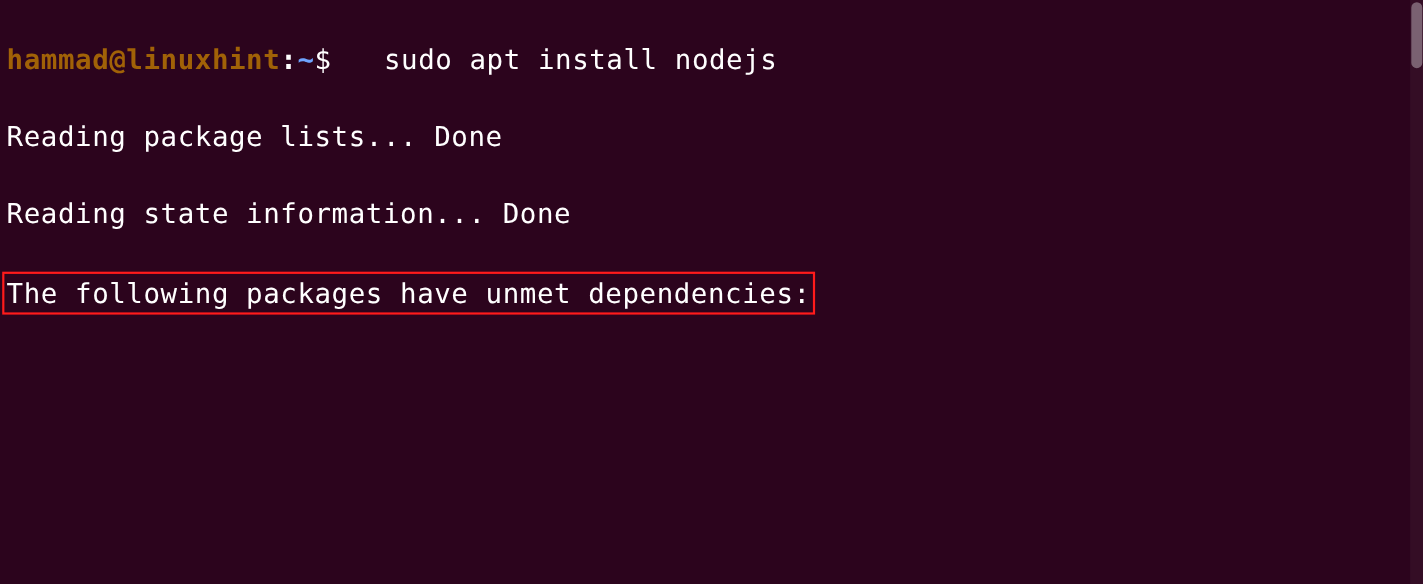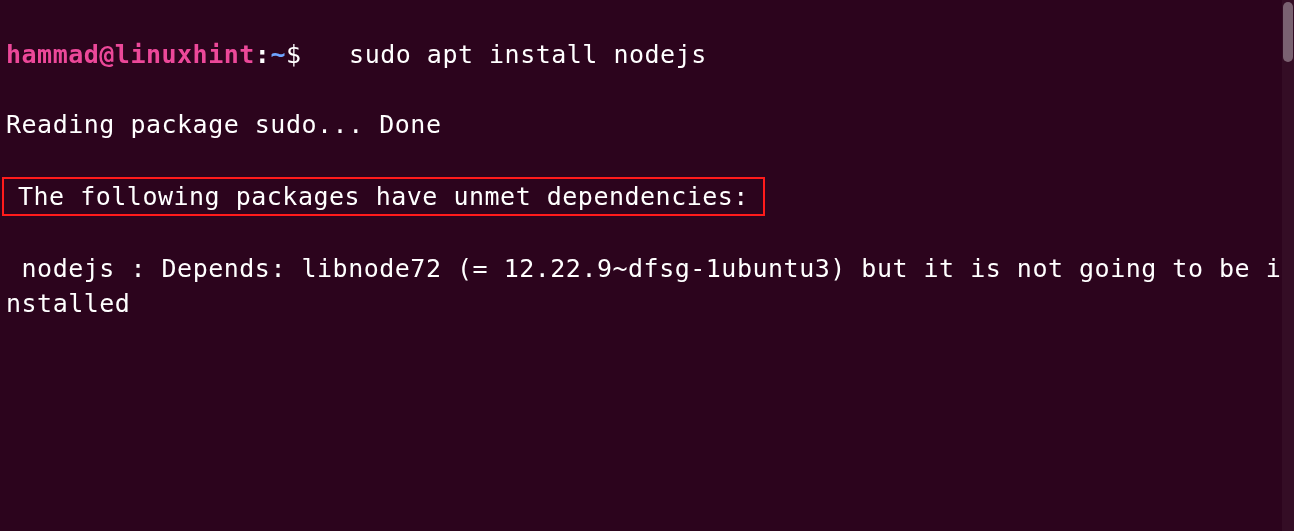--- a/index.html
+++ b/index.html
@@ -16,21 +16,21 @@
     position: relative;
     box-sizing: border-box;
     letter-spacing: 0.5px;
   }
   .terminal {
     padding: 2px 6px 0 6px;
     white-space: pre-wrap;
     word-break: break-all;
   }
   .prompt-user {
-    color: #ec4899;
+    color: #a16207;
     font-weight: bold;
   }
   .prompt-sep {
     color: #ffffff;
     font-weight: bold;
   }
   .prompt-path {
     color: #6ea4ff;
     font-weight: bold;
   }
@@ -40,21 +40,21 @@
   .cmd {
     color: #ffffff;
     margin-left: 32px;
   }
   .out {
     color: #ffffff;
   }
   .highlight-box {
     border: 2px solid #ff1b1b;
     display: inline-block;
-    padding: 0 14px;
+    padding: 0 2px;
     margin-left: -4px;
   }
   .scrollbar {
     position: absolute;
     right: 0;
     top: 0;
     width: 12px;
     height: 100%;
     background: rgba(255,255,255,0.04);
   }
@@ -67,23 +67,23 @@
     background: rgba(255,255,255,0.35);
     border-radius: 5px;
   }
   .line { display:block; }
 </style>
 </head>
 <body>
 
 <div class="terminal">
 <span class="line"><span class="prompt-user">hammad@linuxhint</span><span class="prompt-sep">:</span><span class="prompt-path">~</span><span class="prompt-dollar">$</span> <span class="cmd">sudo apt install nodejs</span></span>
-<span class="line out">Reading package sudo... Done</span>
+<span class="line out">Reading package lists... Done</span>
+<span class="line out">Reading state information... Done</span>
 <span class="line"><span class="highlight-box"><span class="out">The following packages have unmet dependencies:</span></span></span>
-<span class="line out"> nodejs : Depends: libnode72 (= 12.22.9~dfsg-1ubuntu3) but it is not going to be installed</span>
 
 
 
 
 </div>
 
 <div class="scrollbar">
   <div class="scrollbar-thumb"></div>
 </div>
 

